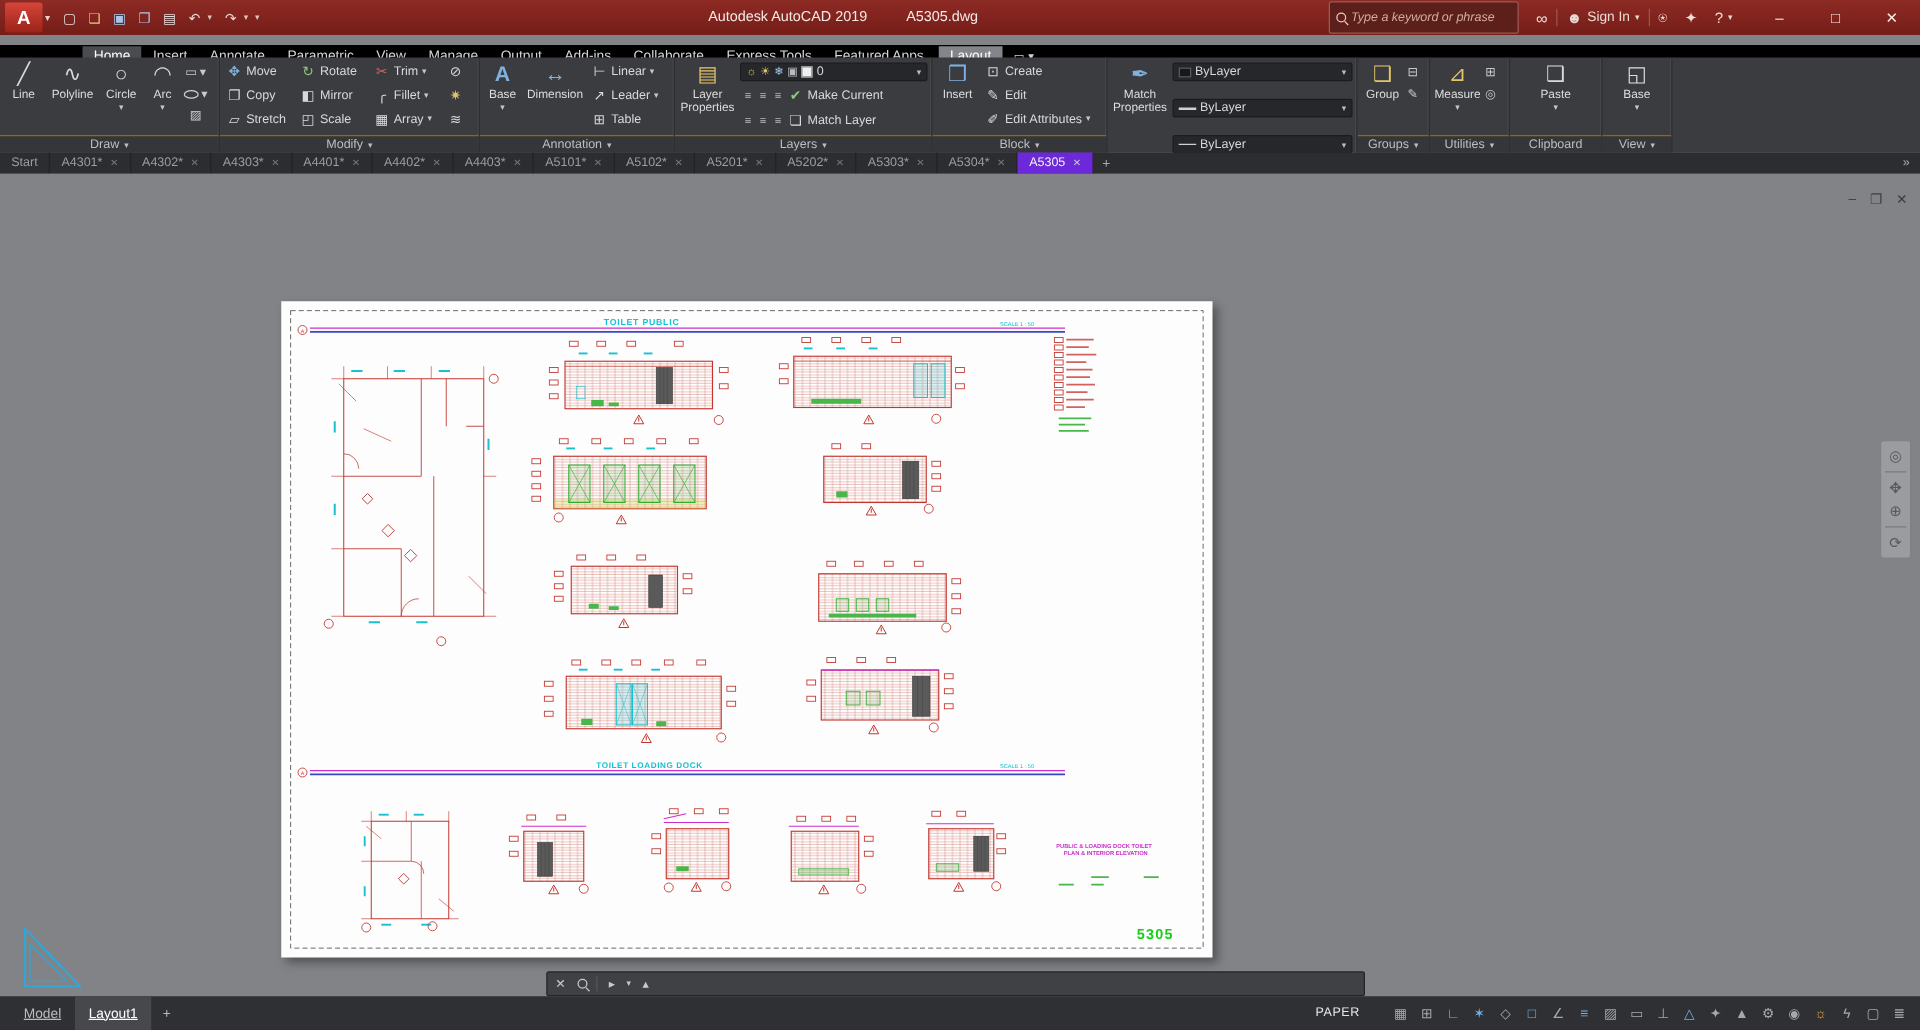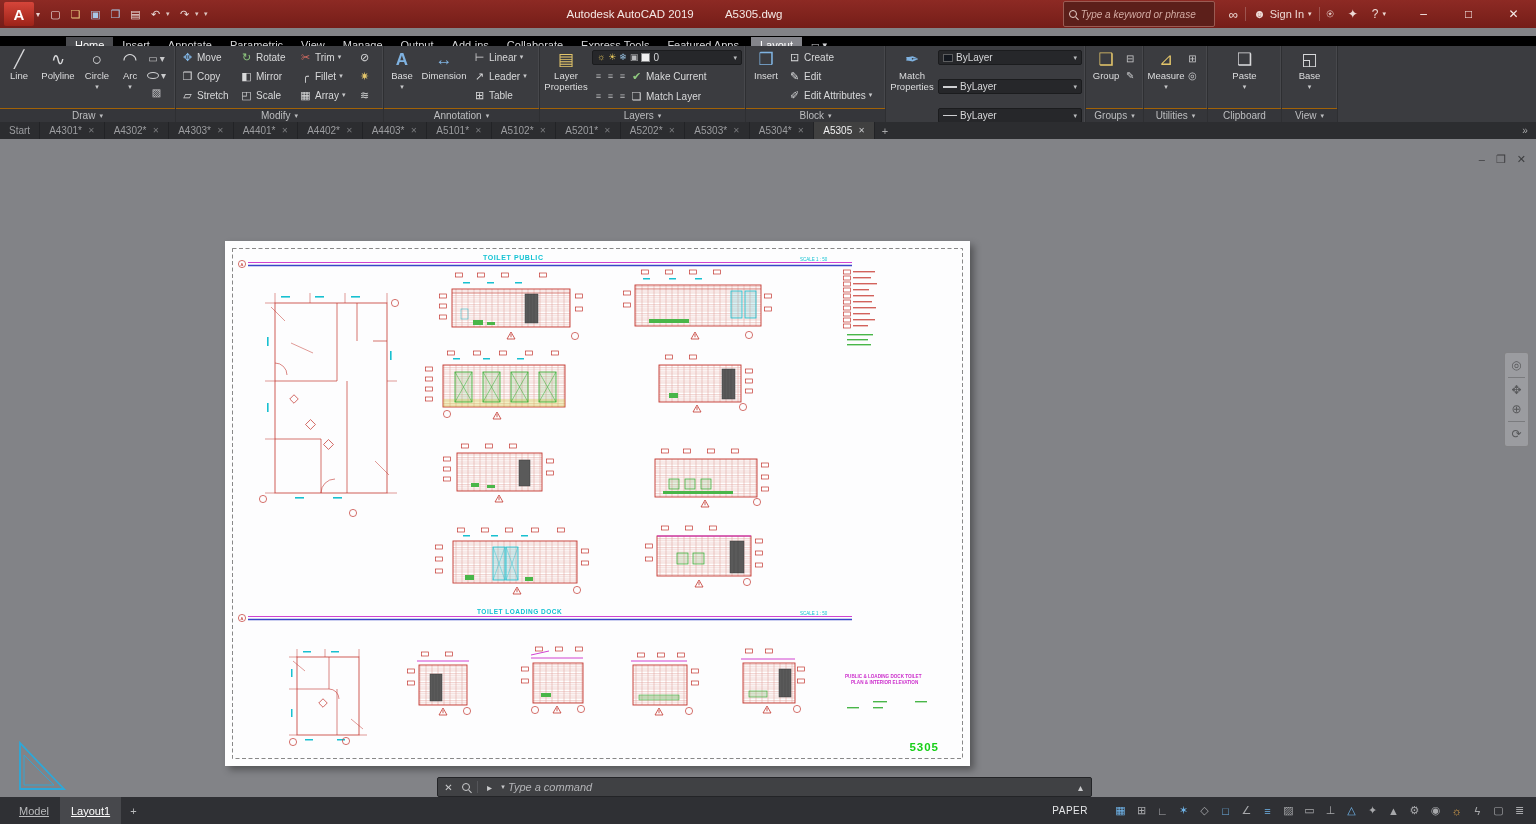--- a/index.html
+++ b/index.html
@@ -81,21 +81,21 @@
   .swatch-d { width:10px; height:8px; background:#14181f; border:1px solid #5c5d5f; display:inline-block; }
   .lineglyph { width:14px; height:2px; background:#cfd0d2; display:inline-block; }
   .launcher { position:absolute; right:3px; font-size:8px; color:#a9aaac; }
 
   
   .filetabs { position:absolute; top:122px; left:0; right:0; height:17px; background:#2c2d30;
     display:flex; align-items:stretch; }
   .ftab { display:flex; align-items:center; gap:6px; padding:0 9px; font-size:10px; color:#9c9da0;
     border-right:1px solid #222326; }
   .ftab .x { font-size:8px; color:#77787b; }
-  .ftab.active { background:#404040; color:#f1f1f2; }
+  .ftab.active { background:#6d28d9; color:#f1f1f2; }
   .ftab.active .x { color:#c9cacc; }
   .ftab-plus { width:20px; display:flex; align-items:center; justify-content:center;
     color:#a8a9ab; font-size:11px; }
   .ftab-overflow { margin-left:auto; width:22px; display:flex; align-items:center;
     justify-content:center; color:#a8a9ab; font-size:10px; }
 
   
   .viewport { position:absolute; top:139px; left:0; right:0; bottom:27px; background:#828387; }
   .vp-controls { position:absolute; top:153px; right:10px; display:flex; gap:11px;
     color:#3c3d3f; font-size:11px; }
@@ -947,21 +947,20 @@
   </div>
 
   <div class="cmdline">
     <span class="cmd-ico">✕</span>
     <span class="cmd-ico">
         <span class="mag dark"></span>
       </span>
     <span class="cmd-sep"></span>
     <span class="cmd-ico">▸</span>
     <span class="cmd-ico" style="width:10px;font-size:7px">▾</span>
-    <input class="cmd-input" placeholder="Type a command" style="">
     <span class="cmd-ico">▴</span>
   </div>
 
   <div class="statusbar">
     <div class="stab">Model</div>
     <div class="stab active">Layout1</div>
     <div class="stab-plus">+</div>
     <div class="sb-right">
       <span class="paper-label">PAPER</span>
       <span class="sic blue">▦</span>

